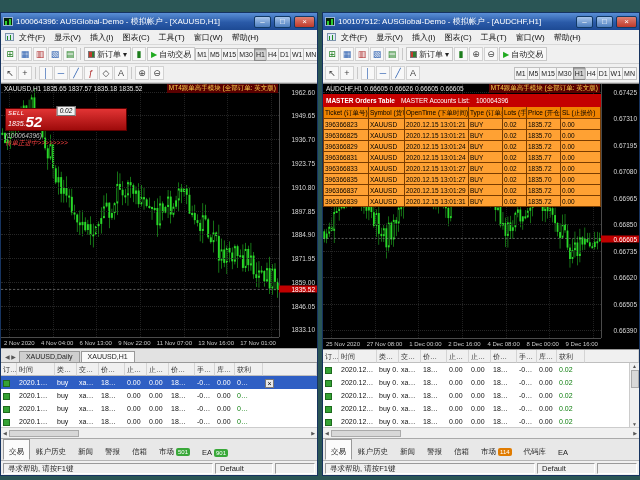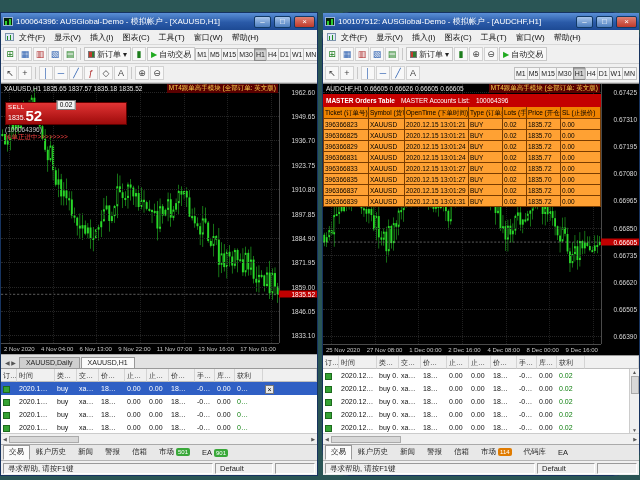--- a/index.html
+++ b/index.html
@@ -4,21 +4,21 @@
 <style>
   html,body{margin:0;padding:0;}
   body{width:640px;height:480px;position:relative;overflow:hidden;
        background:#2a5555;font-family:"Liberation Sans","DejaVu Sans",sans-serif;
        -webkit-font-smoothing:antialiased;}
   *{box-sizing:border-box;}
 
   .window{position:absolute;top:12px;height:464px;width:318px;display:flex;flex-direction:column;
           background:#f0f0f0;border:1px solid #16335f;}
   #left-win{left:0;}
-  #right-win{left:322px;border-radius:27px;}
+  #right-win{left:322px;}
 
   
   .titlebar{flex:0 0 17px;background:linear-gradient(#5a8fd6 0%,#2a5aa8 55%,#1d4a94 100%);
             display:flex;align-items:center;gap:3px;padding:0 2px;color:#fff;font-size:8px;}
   .title-text{flex:1;white-space:nowrap;overflow:hidden;}
   .app-ic{width:10px;height:9px;background:#06220a;border:1px solid #9ab4d4;position:relative;flex:0 0 10px;}
   .app-ic::before{content:"";position:absolute;left:1px;top:3px;width:2px;height:4px;background:#2ecc2e;}
   .app-ic::after{content:"";position:absolute;left:5px;top:1px;width:2px;height:6px;background:#2ecc2e;}
   .cap-btn{width:17px;height:12px;border:1px solid #123a66;border-radius:2px;flex:0 0 17px;
            background:linear-gradient(#a9c6ec,#4d7fc0);color:#fff;font-size:8px;line-height:10px;text-align:center;}
@@ -61,21 +61,21 @@
   .price-tag{position:absolute;right:0;width:38px;background:#c00000;color:#fff;font-size:6.5px;
              text-align:right;padding:0 2px;transform:translateY(-50%);z-index:4;}
   .taxis{position:absolute;left:0;right:38px;bottom:0;height:11px;background:#000;border-top:1px solid #4a4a4a;
          color:#c8c8c8;font-size:6px;display:flex;justify-content:space-between;align-items:center;
          padding:0 3px;white-space:nowrap;overflow:hidden;}
   .chart-info{position:absolute;left:3px;top:1px;color:#e6e6e6;font-size:6.5px;z-index:5;white-space:nowrap;}
   .watermark{position:absolute;right:39px;top:0;background:#5a0000;color:#ffd24a;font-size:6.5px;
              padding:0 2px;z-index:6;white-space:nowrap;}
 
   
-  .quote{position:absolute;left:4px;top:18px;z-index:7;width:122px;font-family:"Liberation Sans","DejaVu Sans",sans-serif;}
+  .quote{position:absolute;left:4px;top:24px;z-index:7;width:122px;font-family:"Liberation Sans","DejaVu Sans",sans-serif;font-style:italic;}
   .qrow{display:flex;position:relative;gap:5px;}
   .qbox{flex:1;background:linear-gradient(#e23434,#9e0b0b);border:1px solid #5e0000;color:#fff;padding:1px 2px 2px;}
   .qlabel{font-size:6px;letter-spacing:.5px;}
   .qprice{display:flex;align-items:flex-end;}
   .qsmall{font-size:7px;padding-bottom:1px;}
   .qbig{font-size:15px;font-weight:bold;line-height:12px;}
   .spread{position:absolute;left:50%;top:-2px;transform:translateX(-50%);background:#f2f2f2;color:#000;
           font-size:6.5px;padding:0 2px;border:1px solid #777;z-index:8;line-height:8px;}
   .qacct{color:#c4c4c4;font-size:6.5px;margin-top:1px;}
   .qstatus{color:#ff4242;font-size:6.5px;}
@@ -118,21 +118,21 @@
   .vscroll{position:absolute;right:0;top:13px;bottom:0;width:10px;background:#f0f0f0;border-left:1px solid #ccc;
            display:flex;flex-direction:column;align-items:center;font-size:5px;color:#555;z-index:3;}
   .vthumb{width:8px;height:18px;background:#d8d8d8;border:1px solid #aaa;margin:1px 0;}
   .hscroll{flex:0 0 11px;background:#f0f0f0;border-top:1px solid #ccc;display:flex;align-items:center;
            font-size:5px;color:#555;padding:0 2px;gap:2px;}
   .hthumb{height:7px;width:70px;background:#d8d8d8;border:1px solid #aaa;}
 
   
   .btabs{flex:0 0 15px;background:#e8e8e8;border-top:1px solid #aaa;display:flex;align-items:flex-end;
          font-size:7.5px;padding:0 2px;color:#222;}
-  .btab{padding:1px 5px 2px;border:1px solid transparent;display:flex;align-items:center;gap:2px;white-space:nowrap;text-align:center;}
+  .btab{padding:7px 5px 2px;border:1px solid transparent;display:flex;align-items:center;gap:2px;white-space:nowrap;text-align:center;}
   .btab.active{background:#fbfbfb;border-color:#999;border-bottom-color:#fbfbfb;}
   .badge{font-size:6px;color:#fff;border-radius:2px;padding:0 2px;line-height:8px;background:#39a839;}
 
   
   .statusbar{flex:0 0 15px;background:#f0f0f0;border-top:1px solid #b5b5b5;display:flex;align-items:center;
              gap:2px;padding:0 2px;font-size:7.5px;color:#222;}
   .sect{border:1px solid;border-color:#9a9a9a #ffffff #ffffff #9a9a9a;height:11px;line-height:10px;
         padding:0 4px;white-space:nowrap;overflow:hidden;}
   .sect-help{flex:1;}
   .sect-profile{flex:0 0 58px;}

